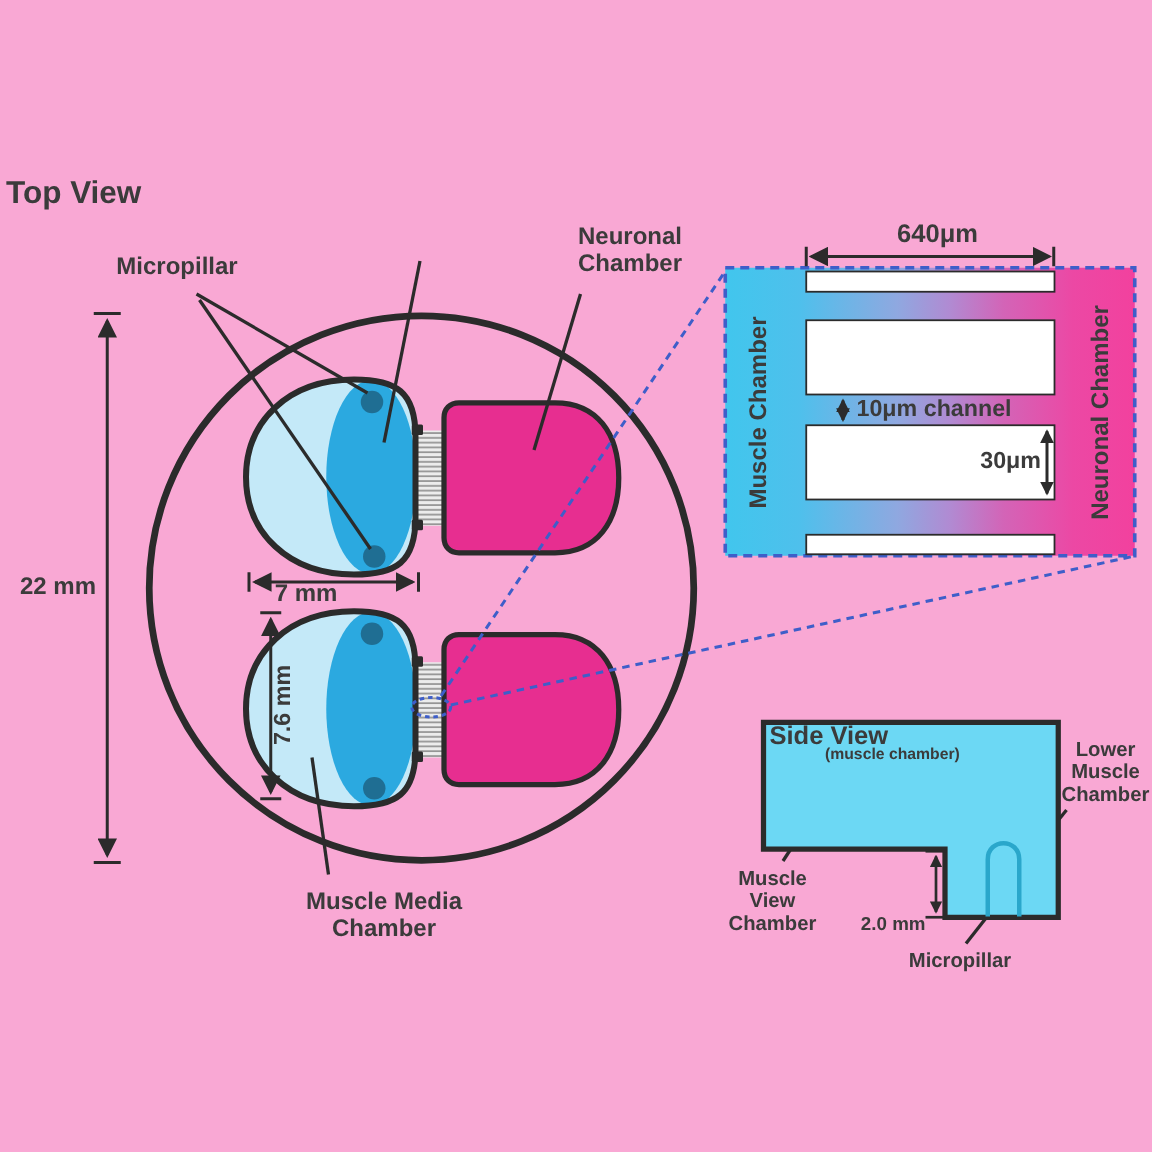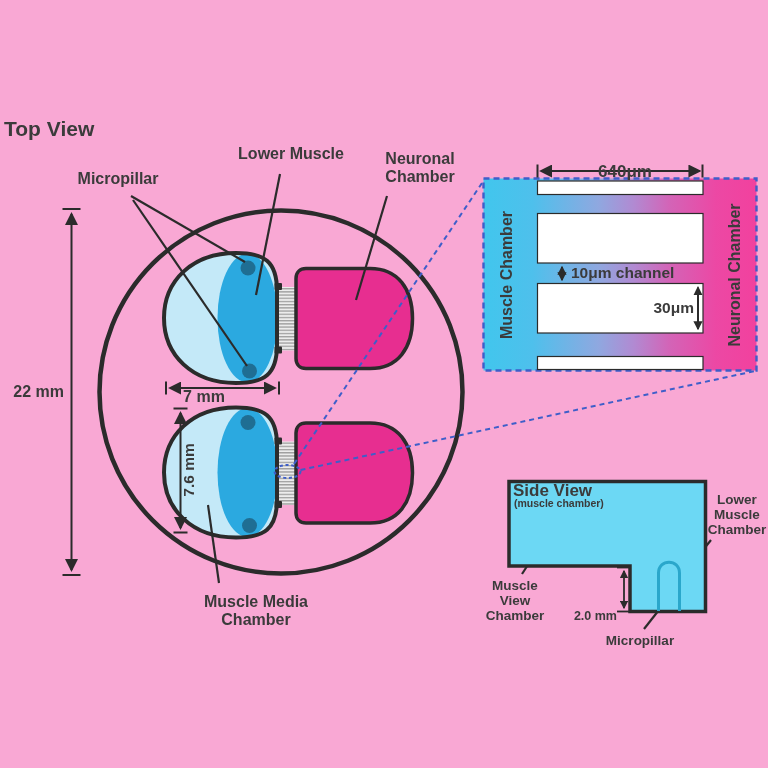--- a/index.html
+++ b/index.html
@@ -11,21 +11,21 @@
   .tl{transform:none;text-align:left;}
   .a-left{transform:translate(0,-50%);text-align:left;}
   .a-right{transform:translate(-100%,-50%);text-align:right;}
   .rot{transform:translate(-50%,-50%) rotate(-90deg);}
   .fs21{font-size:21px;}
   .fs17{font-size:17px;}
   .fs16{font-size:16px;}
   .fs15{font-size:15.5px;}
   .fs14{font-size:13.5px;line-height:1.1;}
   .fs12{font-size:12.5px;}
-  .fs10{font-size:10.5px;}
+  .fs10{font-size:10.5px;margin-left:36px;}
 </style>
 </head>
 <body>
 
 <div class="stage">
 
   <svg class="art" width="768" height="768" viewBox="0 0 768 768">
     <defs>
       <marker id="ah" viewBox="0 0 10 10" refX="8.5" refY="5" markerWidth="6.5" markerHeight="6.5" orient="auto-start-reverse">
           <path d="M0,0 L10,5 L0,10 Z" fill="#2b2b2b"></path>
@@ -121,38 +121,37 @@
         <line x1="617" y1="611.5" x2="631" y2="611.5"></line>
       </g>
     </g>
   </svg>
 
   <div class="lbl tl fs21" style="left:4px;top:117px;">Top View</div>
 
   <div class="lbl fs16" style="left:118px;top:179px;">Micropillar</div>
 
   <div class="lbl fs16" style="left:291px;top:154px;">
-    <div>Lower Muscle</div>
   </div>
 
   <div class="lbl fs16" style="left:420px;top:168px;">
     <div>Neuronal</div>
     <div>Chamber</div>
   </div>
 
   <div class="lbl fs16" style="left:256px;top:611px;">
     <div>Muscle Media</div>
     <div>Chamber</div>
   </div>
 
   <div class="lbl a-right fs16" style="left:64px;top:392px;">22 mm</div>
   <div class="lbl fs16" style="left:204px;top:397px;">7 mm</div>
   <div class="lbl rot fs15" style="left:189px;top:470px;">7.6 mm</div>
 
-  <div class="lbl fs17" style="left:625px;top:156px;margin-top:16px;">640μm</div>
+  <div class="lbl fs17" style="left:625px;top:156px;">640μm</div>
   <div class="lbl rot fs16" style="left:507px;top:275px;">Muscle Chamber</div>
   <div class="lbl rot fs16" style="left:735px;top:275px;">Neuronal Chamber</div>
   <div class="lbl a-left fs15" style="left:571px;top:273px;">10μm channel</div>
   <div class="lbl a-right fs15" style="left:694px;top:308px;">30μm</div>
 
   <div class="lbl tl fs17" style="left:513px;top:481px;">Side View</div>
   <div class="lbl tl fs10" style="left:514px;top:498px;">(muscle chamber)</div>
 
   <div class="lbl fs14" style="left:737px;top:515px;">
     <div>Lower</div>

